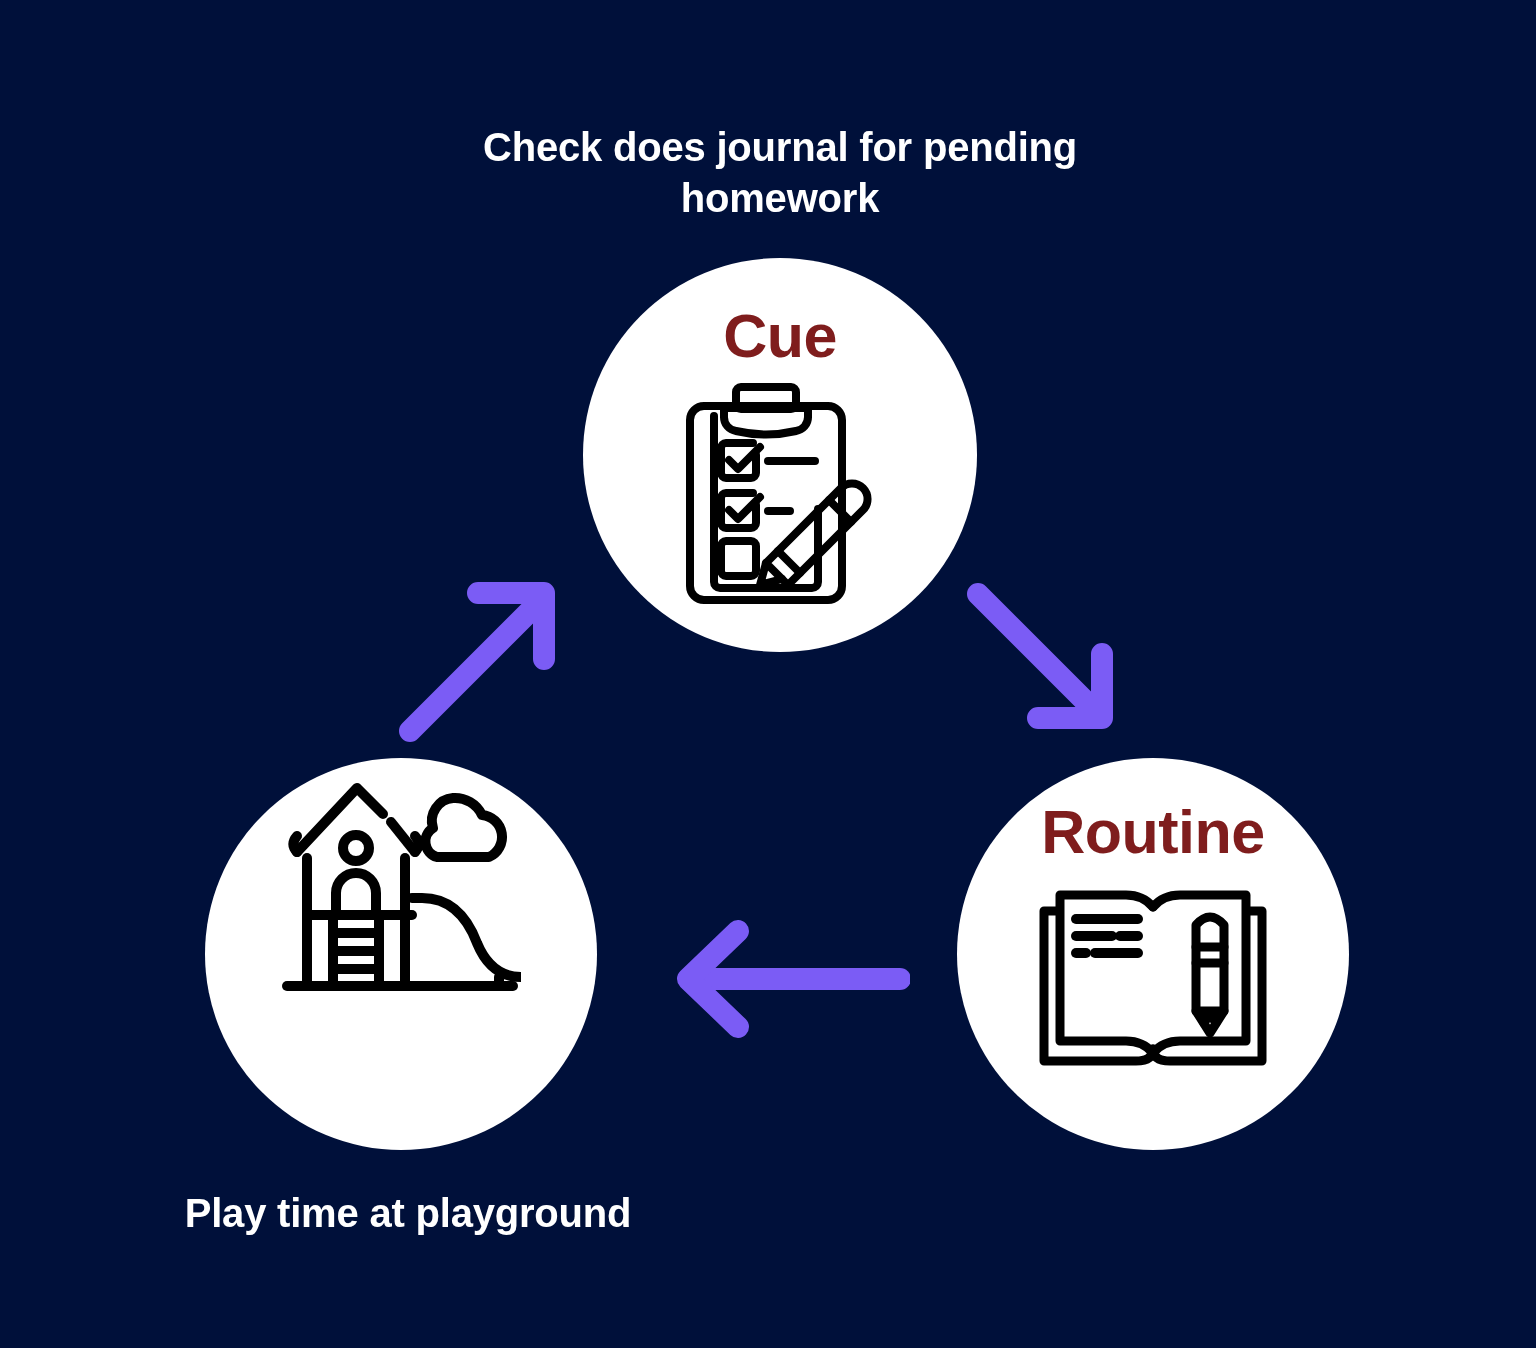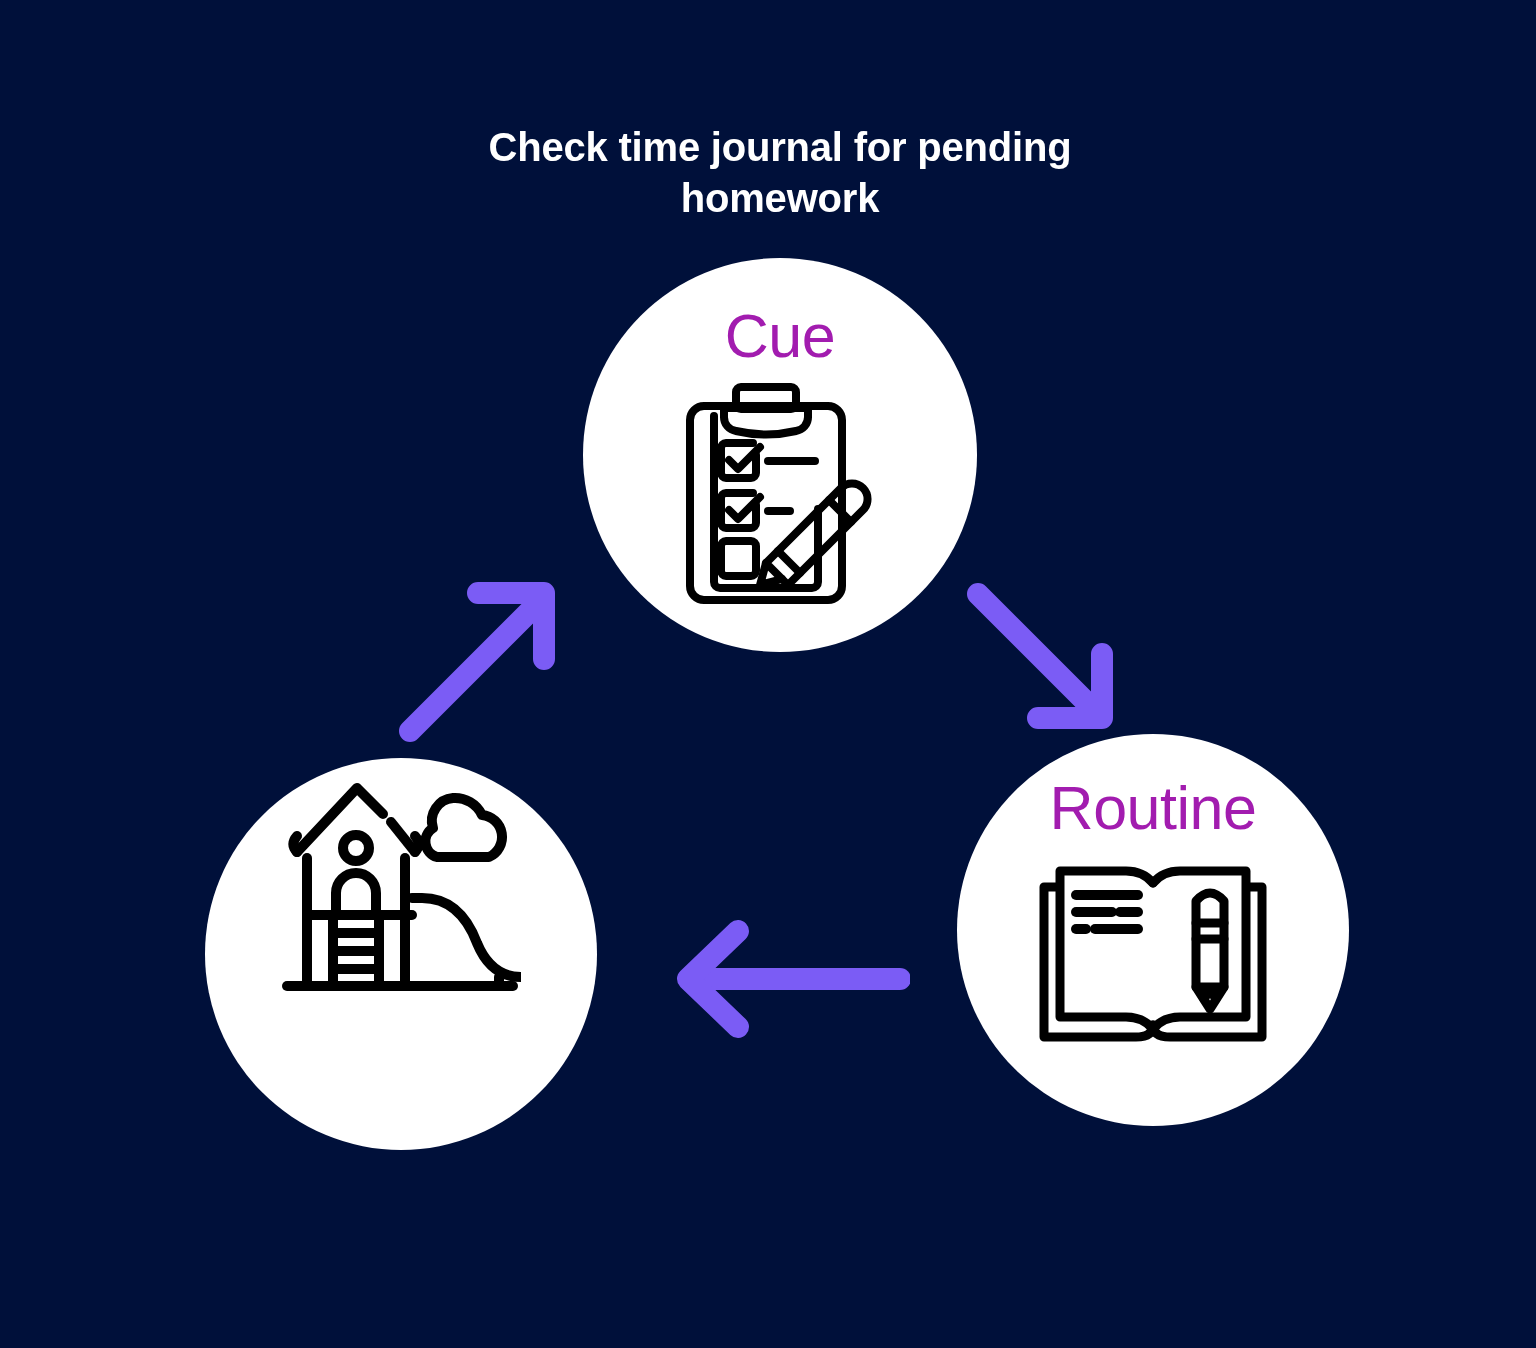--- a/index.html
+++ b/index.html
@@ -19,42 +19,42 @@
   
   .node {
     position: absolute;
     border-radius: 50%;
     background: #ffffff;
     display: flex;
     flex-direction: column;
     align-items: center;
   }
   .node-title {
-    color: #a21caf;
-    font-weight: 400;
+    color: #7f1d1d;
+    font-weight: 700;
     letter-spacing: -0.5px;
     line-height: 1;
     white-space: nowrap;
   }
   .node-icon {
     display: block;
   }
 
   #node-cue {
     left: 583px;
     top: 258px;
     width: 394px;
     height: 394px;
   }
   #node-cue .node-title { font-size: 61px; margin-top: 48px; }
   #node-cue .node-icon  { margin-top: 16px; }
 
   #node-routine {
     left: 957px;
-    top: 734px;
+    top: 758px;
     width: 392px;
     height: 392px;
   }
   #node-routine .node-title { font-size: 61px; margin-top: 44px; }
   #node-routine .node-icon  { margin-top: 26px; }
 
   #node-reward {
     left: 205px;
     top: 758px;
     width: 392px;
@@ -95,21 +95,21 @@
   }
   #arrow-cue-routine { left: 950px; top: 570px; }
   #arrow-routine-reward { left: 660px; top: 918px; }
   #arrow-reward-cue { left: 392px; top: 565px; }
 </style>
 </head>
 <body>
 
 <div id="stage">
 
-  <div class="caption" id="caption-cue">Check time journal for pending homework</div>
+  <div class="caption" id="caption-cue">Check does journal for pending homework</div>
 
   <div class="node" id="node-cue">
     <div class="node-title">Cue</div>
     <div class="node-icon">
       <svg width="200" height="230" viewBox="0 0 200 230" fill="none" stroke="#000" stroke-width="8" stroke-linecap="round" stroke-linejoin="round">
 
         <rect x="10" y="23" width="152" height="194" rx="14"></rect>
 
         <path d="M34 33 V199 a6 6 0 0 0 6 6 H132 a6 6 0 0 0 6 -6 V126"></path>
 
@@ -190,20 +190,21 @@
 
         <path d="M131 128 h10 q38 0 55 45 q14 34 44 34 h18"></path>
         <line x1="124" y1="170" x2="124" y2="215"></line>
         <line x1="218" y1="207" x2="218" y2="215"></line>
 
         <line x1="6" y1="216" x2="232" y2="216"></line>
       </svg>
     </div>
   </div>
 
+  <div class="caption" id="caption-reward">Play time at playground</div>
 
   <div class="arrow" id="arrow-cue-routine">
     <svg width="200" height="180" viewBox="0 0 200 180" fill="none" stroke="#7b5cf5" stroke-width="22" stroke-linecap="round" stroke-linejoin="round">
       <line x1="28" y1="24" x2="148" y2="144"></line>
       <path d="M152 84 V148 H88" stroke-linecap="round"></path>
     </svg>
   </div>
 
   <div class="arrow" id="arrow-routine-reward">
     <svg width="250" height="122" viewBox="0 0 250 122" fill="none" stroke="#7b5cf5" stroke-width="22" stroke-linecap="round" stroke-linejoin="round">

